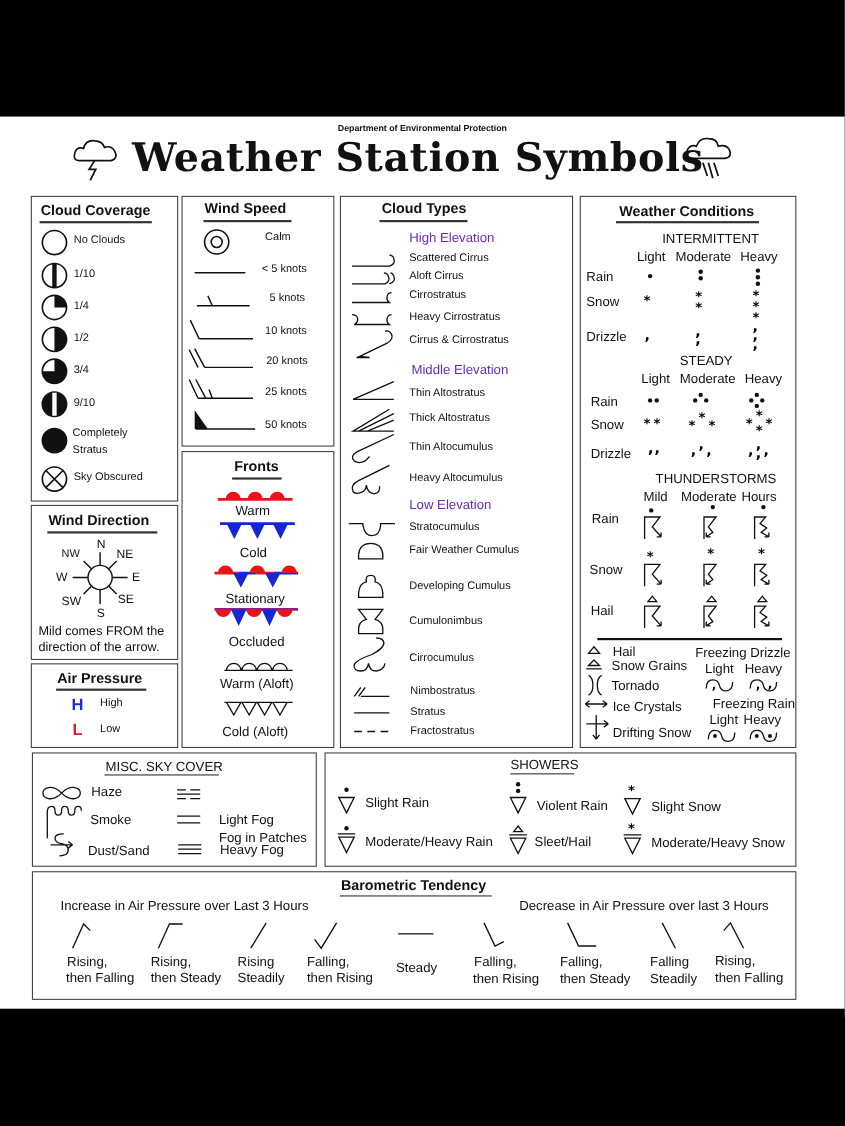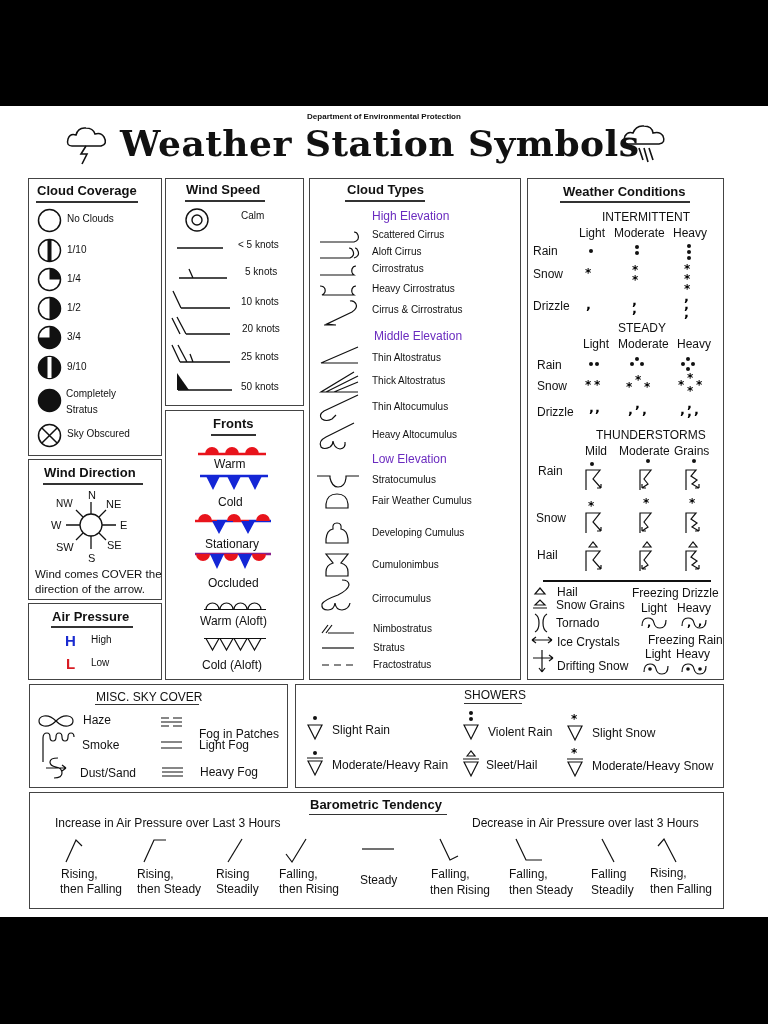--- a/index.html
+++ b/index.html
@@ -178,21 +178,21 @@
   <path d="M31 16 L31 4 M31 38 L31 51 M20 27 L6 27 M42 27 L56 27 M23 19 L16 12 M39 19 L46 12 M23 35 L16 42 M39 35 L46 42" stroke="#111" stroke-width="1.3"></path>
 </svg>
 <div class="cap" style="left:88px;top:489px;font-size:11px">N</div>
 <div class="cap" style="left:56px;top:498px;font-size:10px">NW</div>
 <div class="cap" style="left:106px;top:498px;font-size:11px">NE</div>
 <div class="cap" style="left:51px;top:519px;font-size:11px">W</div>
 <div class="cap" style="left:120px;top:519px;font-size:11px">E</div>
 <div class="cap" style="left:56px;top:541px;font-size:11px">SW</div>
 <div class="cap" style="left:107px;top:539px;font-size:11px">SE</div>
 <div class="cap" style="left:88px;top:552px;font-size:11px">S</div>
-<div class="cap" style="left:35px;top:568px;font-size:11.5px">Wind comes COVER the</div>
+<div class="cap" style="left:35px;top:568px;font-size:11.5px">Mild comes FROM the</div>
 <div class="cap" style="left:35px;top:583px;font-size:11.5px">direction of the arrow.</div>
 
 <div class="box" style="left:28px;top:603px;width:134px;height:77px"></div>
 <div class="hd" style="left:52px;top:609px">Air Pressure</div>
 <div class="hd-ul" style="left:51px;top:626px;width:82px"></div>
 <div class="abs" style="left:65px;top:632px;font-weight:bold;font-size:15px;color:#1a2bd0">H</div>
 <div class="t" style="left:91px;top:634px">High</div>
 <div class="abs" style="left:66px;top:655px;font-weight:bold;font-size:15px;color:#d81c24">L</div>
 <div class="t" style="left:91px;top:657px">Low</div>
 
@@ -366,21 +366,21 @@
     <text x="62" y="14">,</text>
   <text x="100" y="14">,</text>
     <text x="107" y="8">,</text>
     <text x="107" y="16">,</text>
     <text x="114" y="14">,</text>
 </svg>
 
 <div class="cap" style="left:596px;top:428px">THUNDERSTORMS</div>
 <div class="cap" style="left:585px;top:444px">Mild</div>
 <div class="cap" style="left:619px;top:444px">Moderate</div>
-<div class="cap" style="left:674px;top:444px">Grains</div>
+<div class="cap" style="left:674px;top:444px">Hours</div>
 <div class="cap" style="left:538px;top:464px">Rain</div>
 <div class="cap" style="left:536px;top:511px">Snow</div>
 <div class="cap" style="left:537px;top:548px">Hail</div>
 
 <svg style="left:580px;top:458px" width="130" height="116" font-family="DejaVu Sans, sans-serif" font-size="12" font-weight="bold">
   <g fill="none" stroke="#111" stroke-width="1.2">
 
     <path d="M6 32 L6 12 L20 12 L13 21 L21 30 M21 30 L17 30 M21 30 L21 26"></path>
     <path d="M60 32 L60 12 L71 12 L64 21 L68 26 L62 30 M62 30 L66 30 M62 30 L62 26"></path>
     <path d="M106 32 L106 12 L116 12 L111 18 L117 22 L112 26 L119 30 M119 30 L115 30 M119 30 L119 26"></path>
@@ -465,21 +465,21 @@
 <div class="cap" style="left:82px;top:738px">Smoke</div>
 
 <svg style="left:44px;top:756px" width="26" height="24">
     <path d="M14 2 Q6 2 6 6 Q6 10 12 11 Q18 12 18 17 Q18 22 10 22 M2 12 L22 12 M22 12 L18 9 M22 12 L18 15" fill="none" stroke="#111" stroke-width="1.2"></path>
   </svg>
 <div class="cap" style="left:80px;top:766px">Dust/Sand</div>
 
 <svg style="left:160px;top:716px" width="24" height="12">
     <path d="M1 2 L9 2 M13 2 L22 2 M1 6 L22 6 M1 10 L9 10 M13 10 L22 10" fill="none" stroke="#111" stroke-width="1.2"></path>
   </svg>
-<div class="cap" style="left:199px;top:727px">Fog in Patches</div>
+<div class="cap" style="left:199px;top:754px">Fog in Patches</div>
 
 <svg style="left:160px;top:740px" width="24" height="10">
     <path d="M1 2 L22 2 M1 8 L22 8" fill="none" stroke="#111" stroke-width="1.2"></path>
   </svg>
 <div class="cap" style="left:199px;top:738px">Light Fog</div>
 
 <svg style="left:161px;top:766px" width="24" height="12">
     <path d="M1 2 L22 2 M1 6 L22 6 M1 10 L22 10" fill="none" stroke="#111" stroke-width="1.2"></path>
   </svg>
 <div class="cap" style="left:200px;top:765px">Heavy Fog</div>

